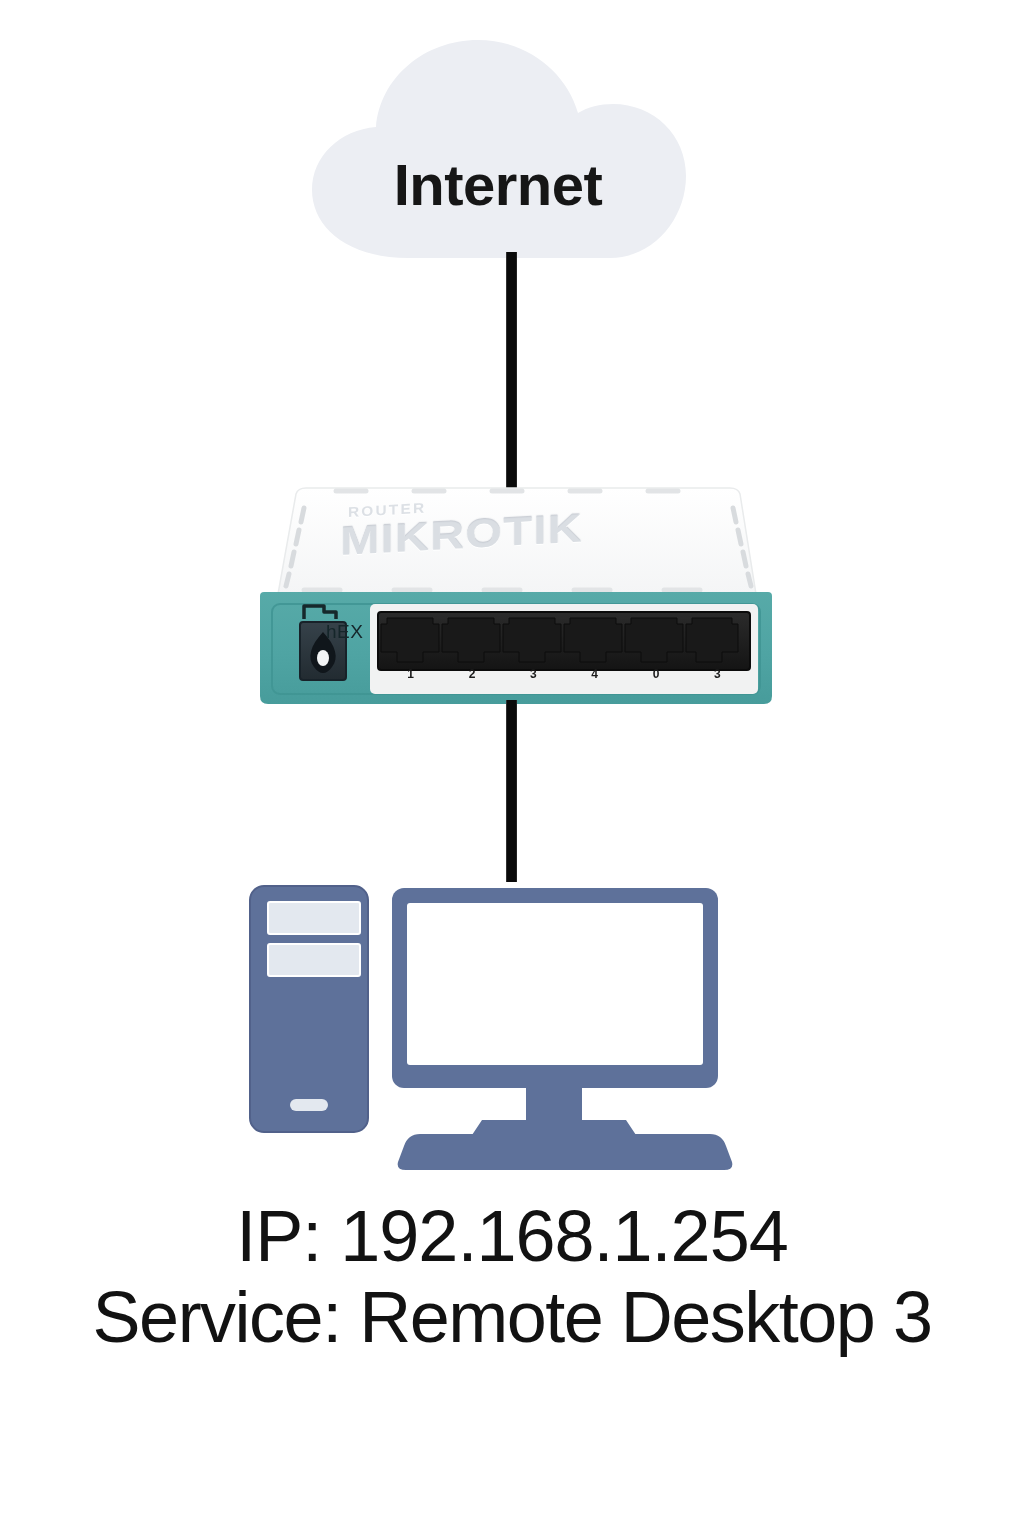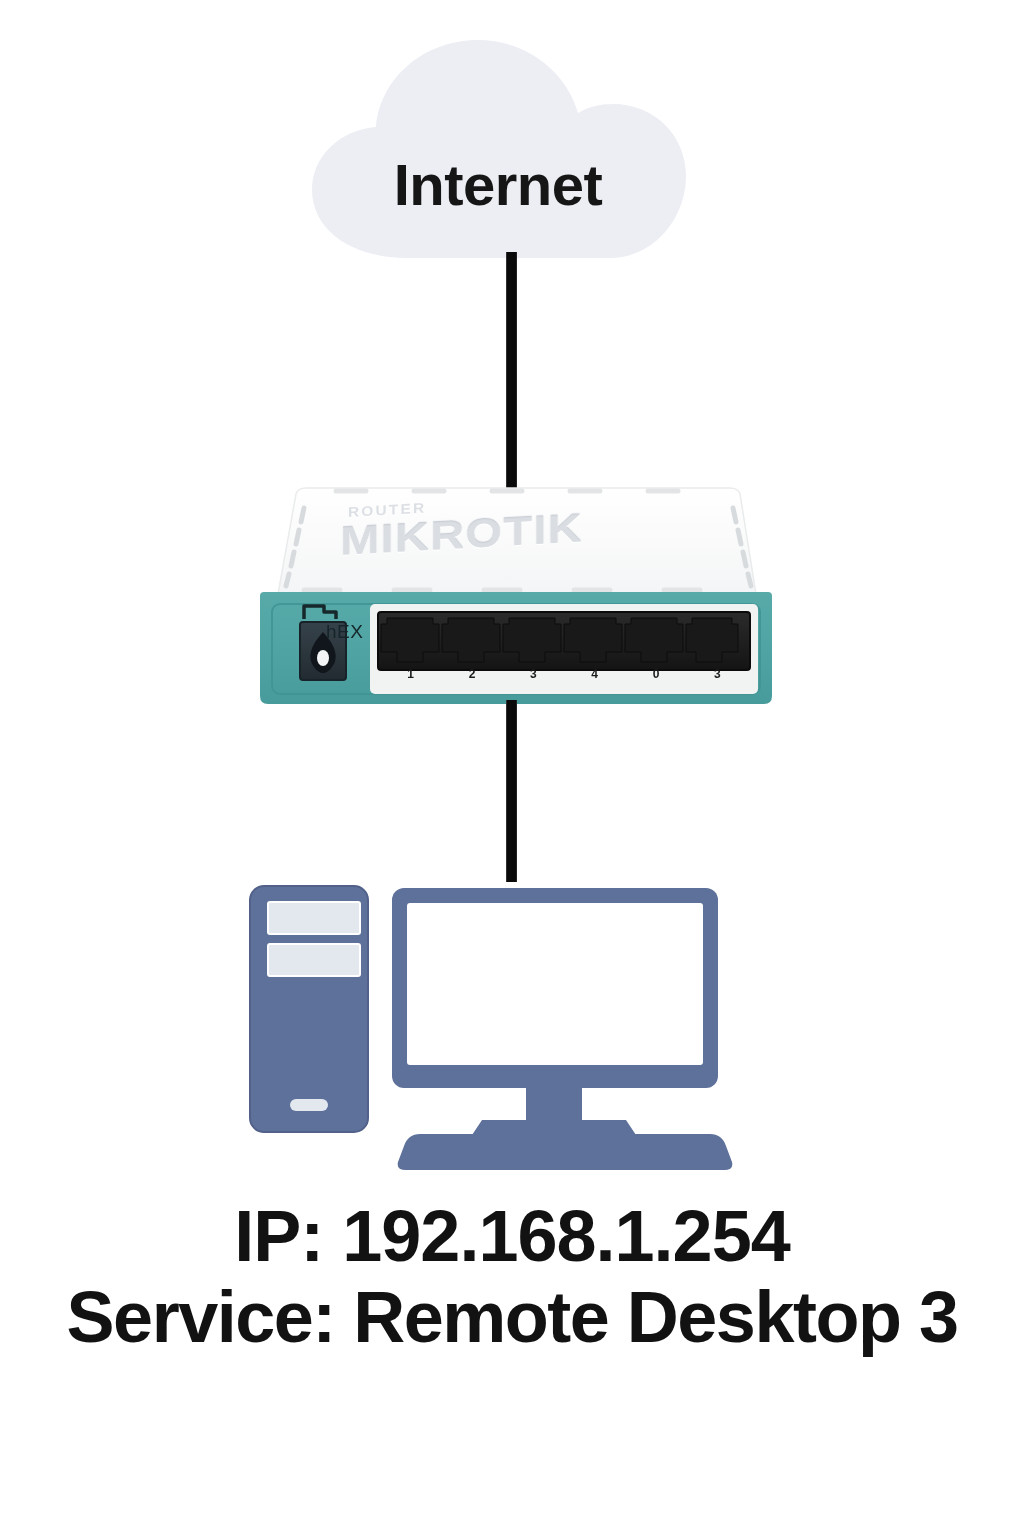--- a/index.html
+++ b/index.html
@@ -152,21 +152,21 @@
     position: absolute;
     left: 0;
     top: 1196px;
     width: 1024px;
     text-align: center;
     color: #121212;
     line-height: 1.12;
   }
   .caption-line {
     display: block;
-    font-weight: 700;
+    font-weight: 400;
     white-space: nowrap;
   }
   .caption-ip { font-size: 72px; letter-spacing: -1px; }
   .caption-service { font-size: 72px; letter-spacing: -1.5px; }
 </style>
 </head>
 <body>
 
 <div class="stage">
 

